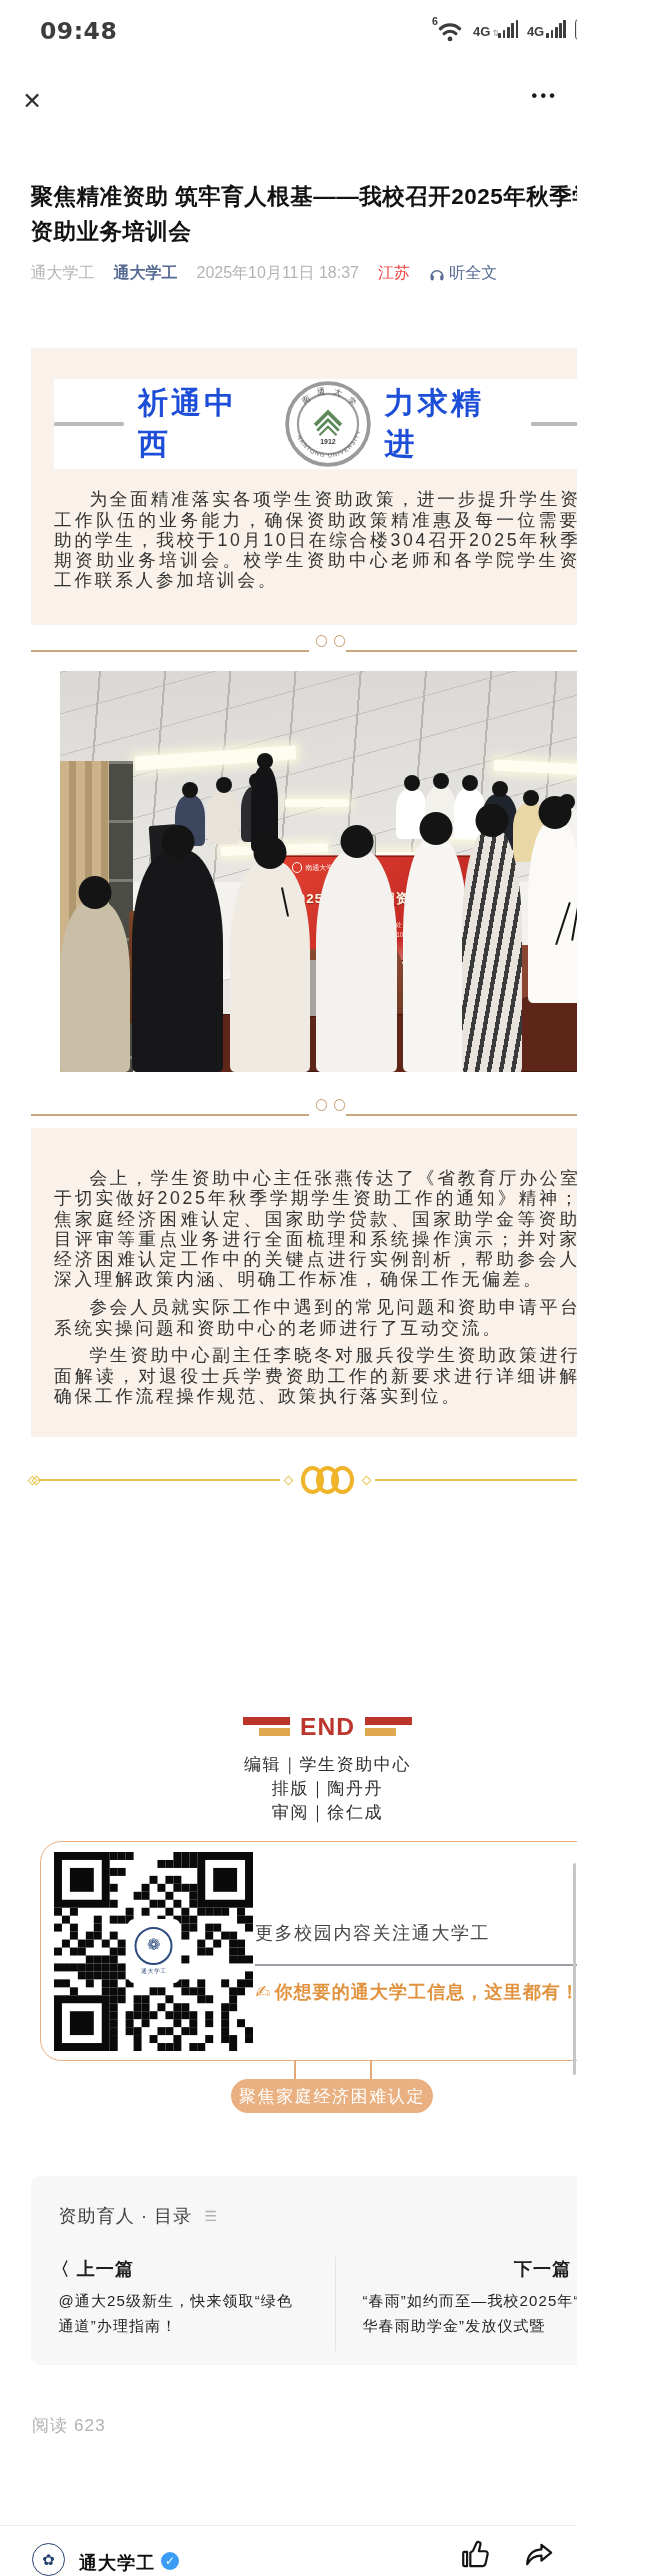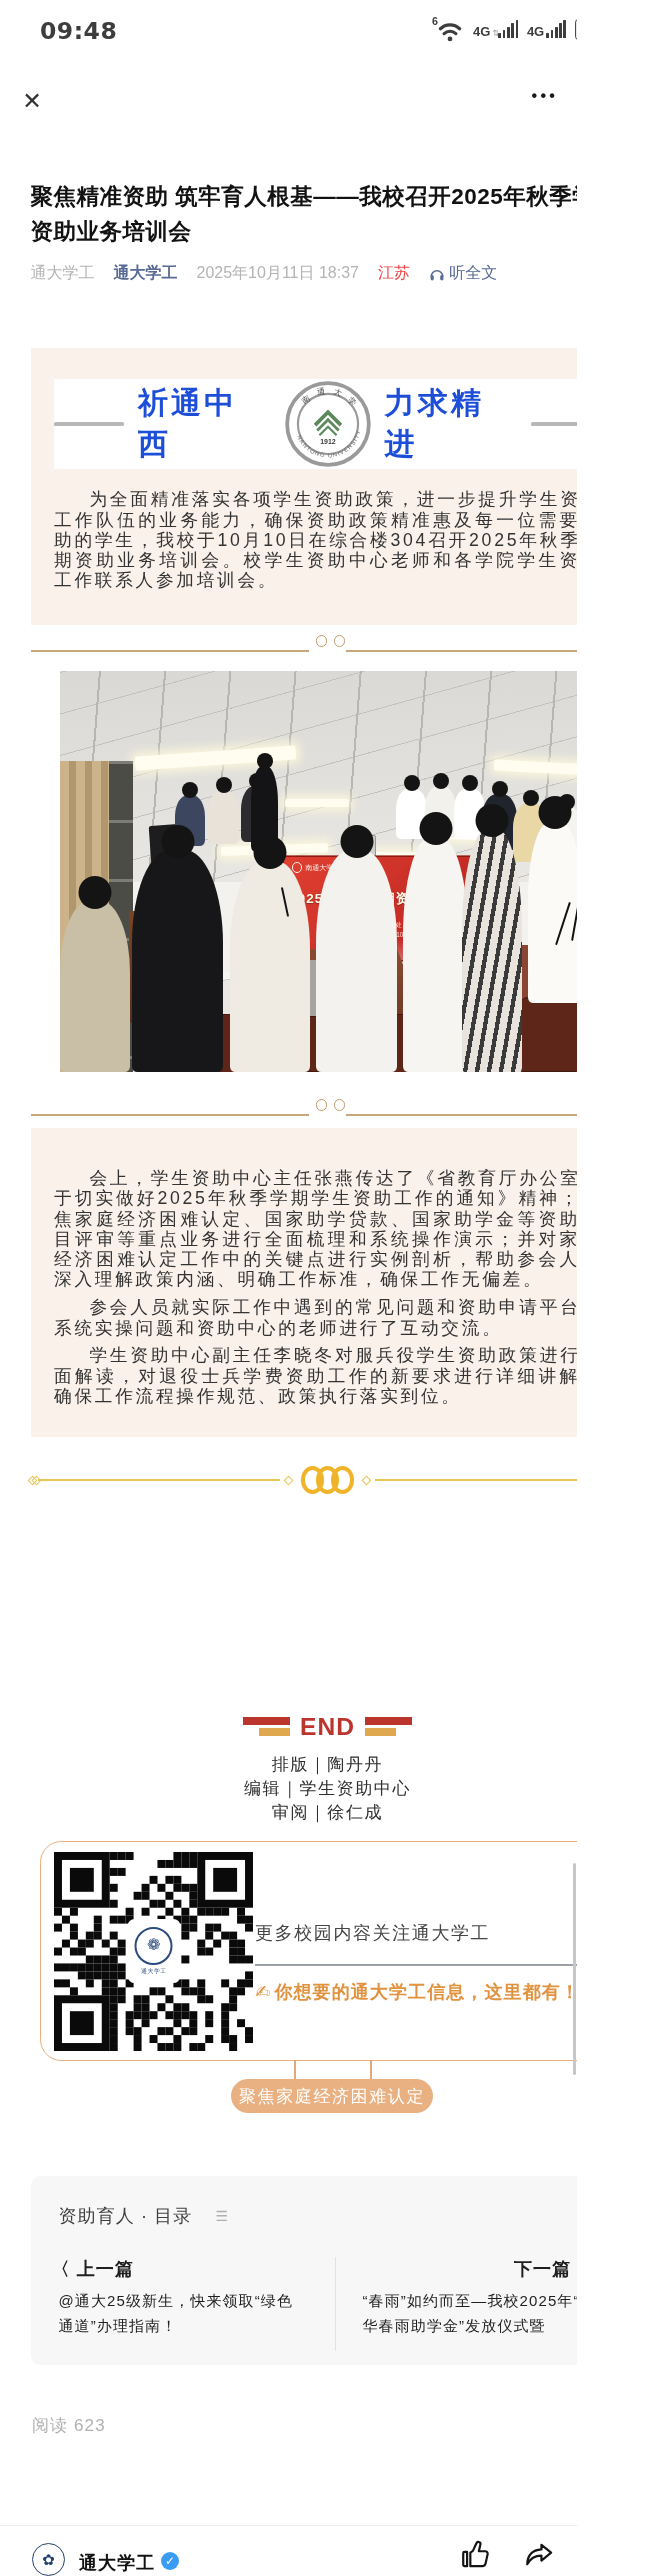--- a/index.html
+++ b/index.html
@@ -116,21 +116,21 @@
   .qrlogo small{font-size:5.9px;color:#2b4a7d;letter-spacing:0.5px;}
   .qrtext1{position:absolute;left:214px;top:79px;font-size:18px;color:#454545;letter-spacing:1.6px;}
   .qrsep{position:absolute;left:214px;top:122px;width:345px;height:2.1px;background:#9aa0a6;}
   .qrtext2{position:absolute;left:214px;top:138px;font-size:18px;font-weight:bold;color:#e0923f;letter-spacing:1.1px;display:flex;align-items:center;gap:3.2px;}
   .qrstrings{position:absolute;top:2060px;left:0;width:655px;}
   .qrstring{position:absolute;width:1.6px;height:20px;background:#e2a878;}
   .followbtn{position:absolute;left:231px;top:2079px;width:202px;height:34px;background:#e9b081;border-radius:18px;color:#fff;font-size:17px;letter-spacing:1.6px;display:flex;align-items:center;justify-content:center;cursor:pointer;}
 
   
   .dircard{position:absolute;left:30.5px;top:2176px;width:594px;height:189px;background:#f7f7f7;border-radius:9.6px;}
-  .dirhead{position:absolute;left:28px;top:28px;font-size:18px;color:#3f3f3f;letter-spacing:1.1px;display:flex;align-items:center;gap:23px;}
+  .dirhead{position:absolute;left:28px;top:28px;font-size:18px;color:#3f3f3f;letter-spacing:1.1px;display:flex;align-items:center;gap:12px;}
   .dirhead .menu{color:#b0b0b0;font-size:14px;}
   .dirdivider{position:absolute;left:304px;top:81px;width:1.1px;height:94px;background:#e3e3e3;}
   .navlbl{position:absolute;top:81px;font-size:18px;font-weight:bold;color:#1f1f1f;letter-spacing:1.1px;cursor:pointer;}
   .prevlbl{left:21px;} .nextlbl{right:28px;}
   .dirtitle{position:absolute;top:112px;width:246px;font-size:15px;line-height:25px;color:#1f1f1f;letter-spacing:1.1px;cursor:pointer;overflow:hidden;max-height:51px;}
   .prevtitle{left:28px;} .nexttitle{left:332px;width:240px;}
 
   
   .readrow{position:absolute;left:32px;top:2414px;font-size:17px;color:#b1b1b1;letter-spacing:1.1px;}
   .footer{position:absolute;left:0;top:2525px;width:655px;height:51px;background:#fff;border-top:1.1px solid #ececec;}
@@ -349,22 +349,22 @@
         <span class="bar-gold"></span>
       </span>
     <span class="endtxt">END</span>
     <span class="endbars r">
         <span class="bar-red"></span>
         <span class="bar-gold"></span>
       </span>
   </div>
 
   <div class="credits">
+    <div>编辑｜学生资助中心</div>
     <div>排版｜陶丹丹</div>
-    <div>编辑｜学生资助中心</div>
     <div>审阅｜徐仁成</div>
   </div>
 
   <div class="qrcard">
     <div class="qrbox">
       <svg id="qrsvg" width="199" height="199" viewBox="0 0 372 372">
           <rect x="104.2" y="0.0" width="14.9" height="14.9" fill="#0a0a0a"></rect>
           <rect x="119.0" y="0.0" width="14.9" height="14.9" fill="#0a0a0a"></rect>
           <rect x="133.9" y="0.0" width="14.9" height="14.9" fill="#0a0a0a"></rect>
           <rect x="223.2" y="0.0" width="14.9" height="14.9" fill="#0a0a0a"></rect>

